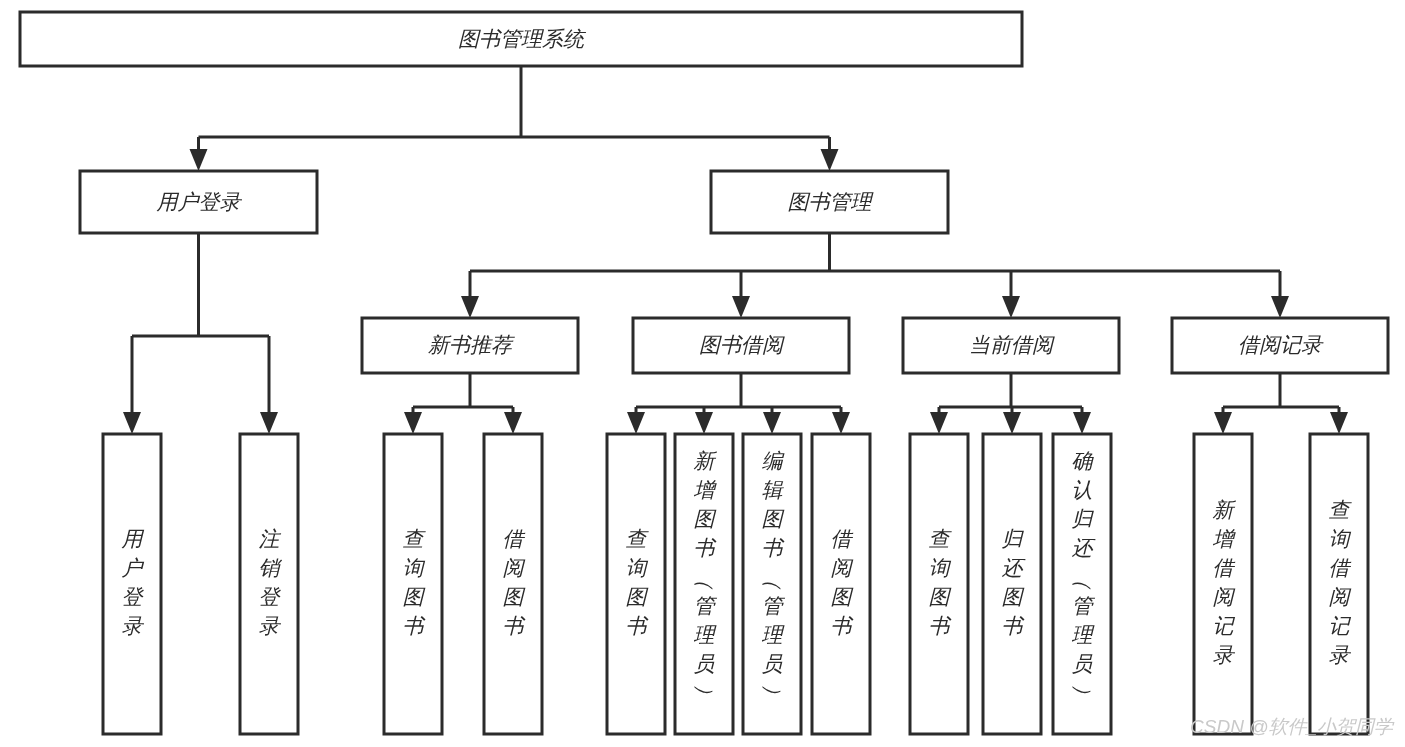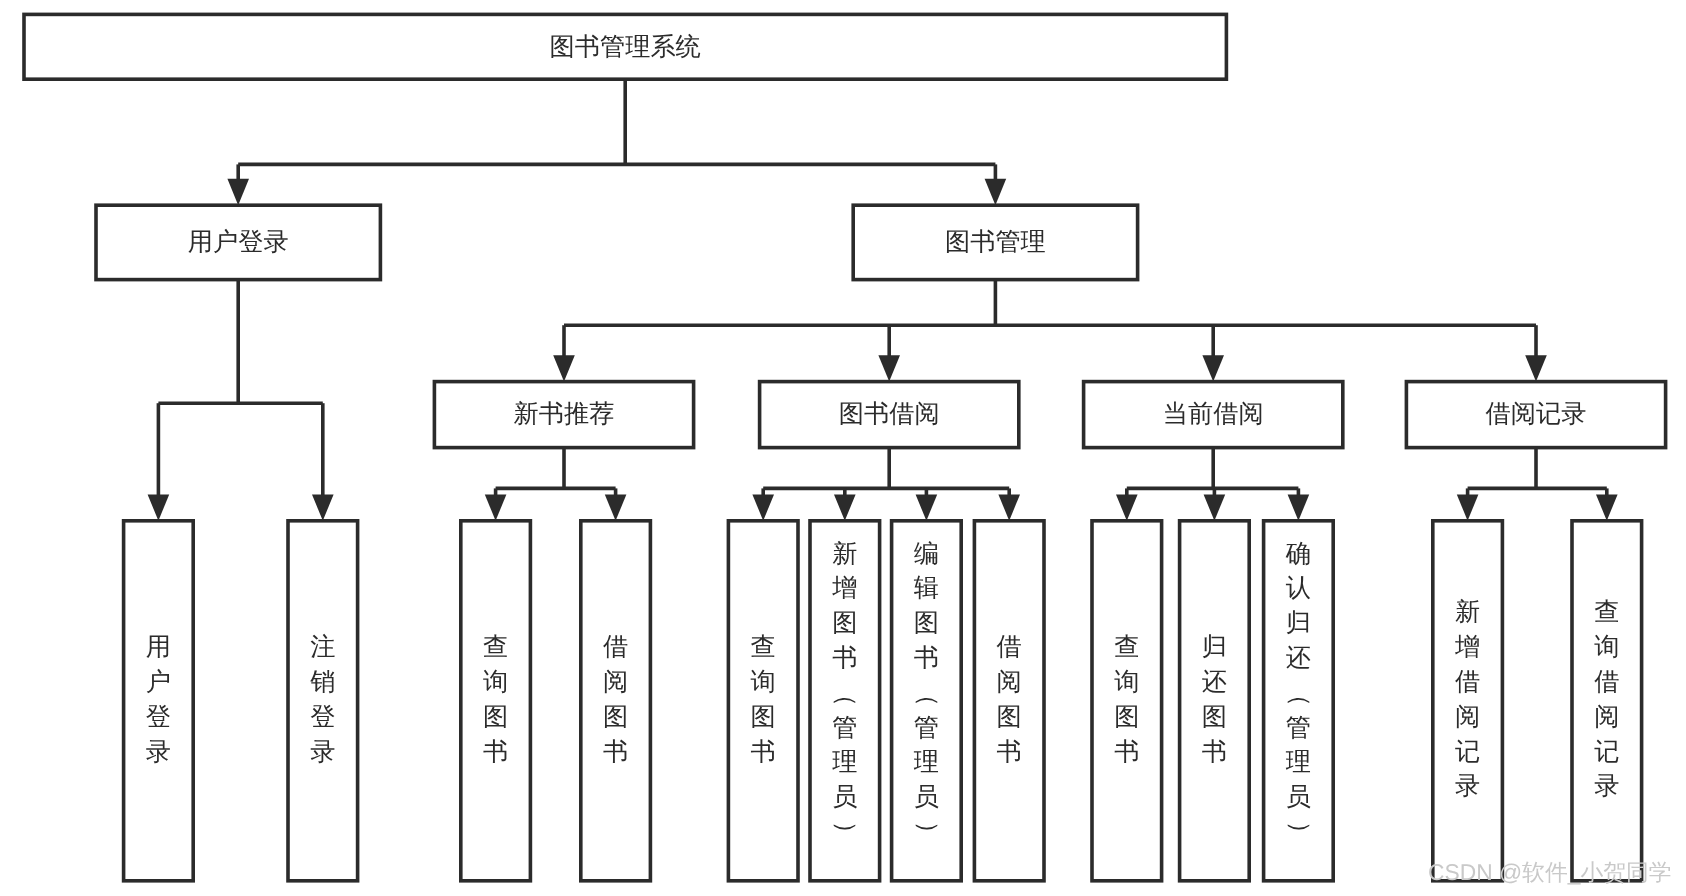--- a/index.html
+++ b/index.html
@@ -14,20 +14,21 @@
     position: relative;
     overflow: hidden;
     font-family: "Liberation Sans", "DejaVu Sans", sans-serif;
   }
   #diagram-root {
     position: absolute;
     left: 0;
     top: 0;
     width: 1405px;
     height: 747px;
+    font-style: italic;
   }
   svg.diagram-canvas {
     display: block;
     width: 1405px;
     height: 747px;
     background: #ffffff;
   }
   .node-box {
     fill: #ffffff;
     stroke: #2b2b2b;

